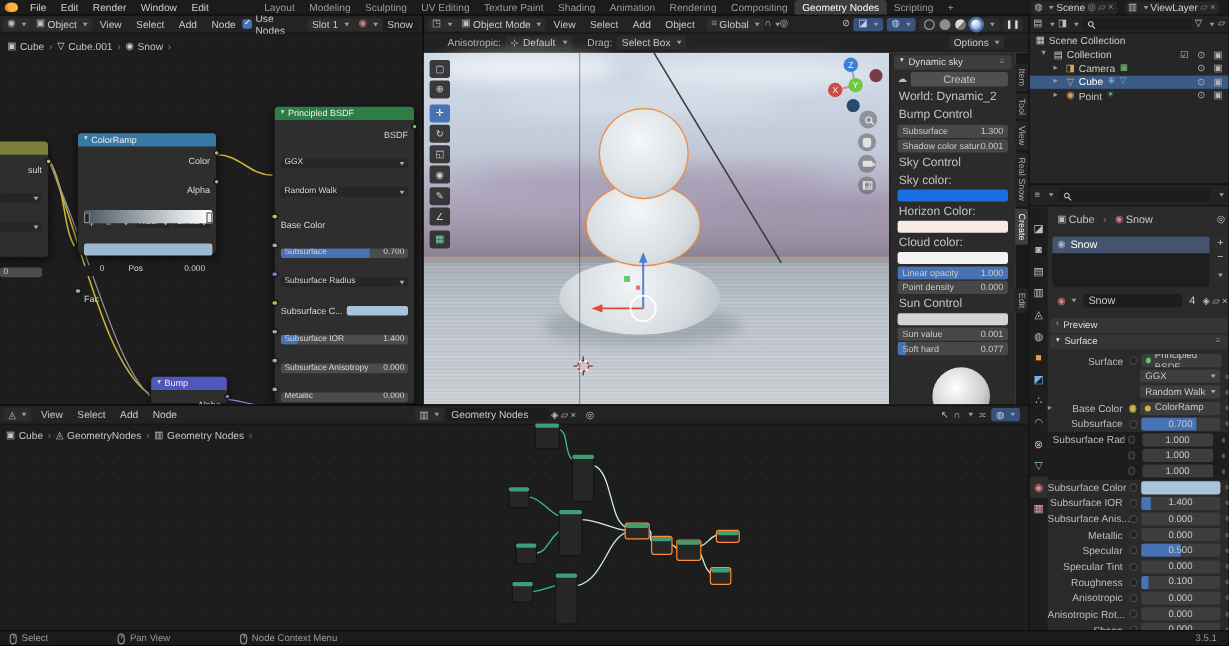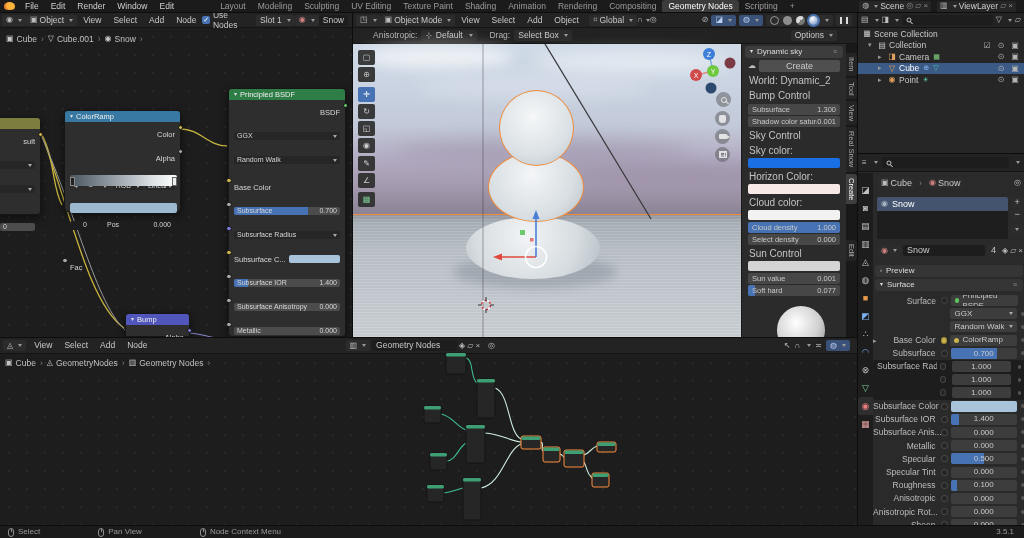--- a/index.html
+++ b/index.html
@@ -264,21 +264,21 @@
         <div class="nrow" style="margin-top:15px;gap:3px">
           <span class="field" style="height:9px;width:30px;font-size:7px;justify-content:center">
               <span>0</span>
             </span>
           <span class="field" style="height:9px;flex:1;font-size:7px;justify-content:space-between">
               <span>Pos</span>
               <span>0.000</span>
             </span>
         </div>
         <div class="abs" style="left:5px;top:92px;width:107px;height:10px;border-radius:2px;background:#9db9cf"></div>
-        <div class="nrow" style="margin-top:18px">
+        <div class="nrow" style="">
             <span class="sock" style="background:#a5a5a5"></span>
             <span>Fac</span>
           </div>
       </div>
 
       <div class="node" style="left:228px;top:60px;width:118px;height:249px">
         <div class="node-h" style="background:#2e7d46">
             <span class="nexp">▾</span>
             <span>Principled BSDF</span>
           </div>
@@ -671,26 +671,26 @@
       <div class="nplabel">Sky color:</div>
       <div class="colorbar" style="background: rgb(26, 111, 228);"></div>
       <div class="nplabel">Horizon Color:</div>
       <div class="colorbar" style="background: rgb(247, 234, 230);"></div>
       <div class="nplabel">Cloud color:</div>
       <div class="colorbar" style="background: rgb(242, 242, 242);"></div>
       <div>
 
       <div class="npslider">
             <span class="fill" style="width: 100%;"></span>
-            <span class="nl">Cloud density</span>
+            <span class="nl">Linear opacity</span>
             <span class="nv">1.000</span>
           </div>
           <div class="npslider">
             <span class="fill" style="width: 0%;"></span>
-            <span class="nl">Select density</span>
+            <span class="nl">Point density</span>
             <span class="nv">0.000</span>
           </div>
         </div>
       <div class="nplabel">Sun Control</div>
       <div class="colorbar" style="background: rgb(212, 212, 212);"></div>
       <div>
 
       <div class="npslider">
             <span class="fill" style="width: 0%;"></span>
             <span class="nl">Sun value</span>

